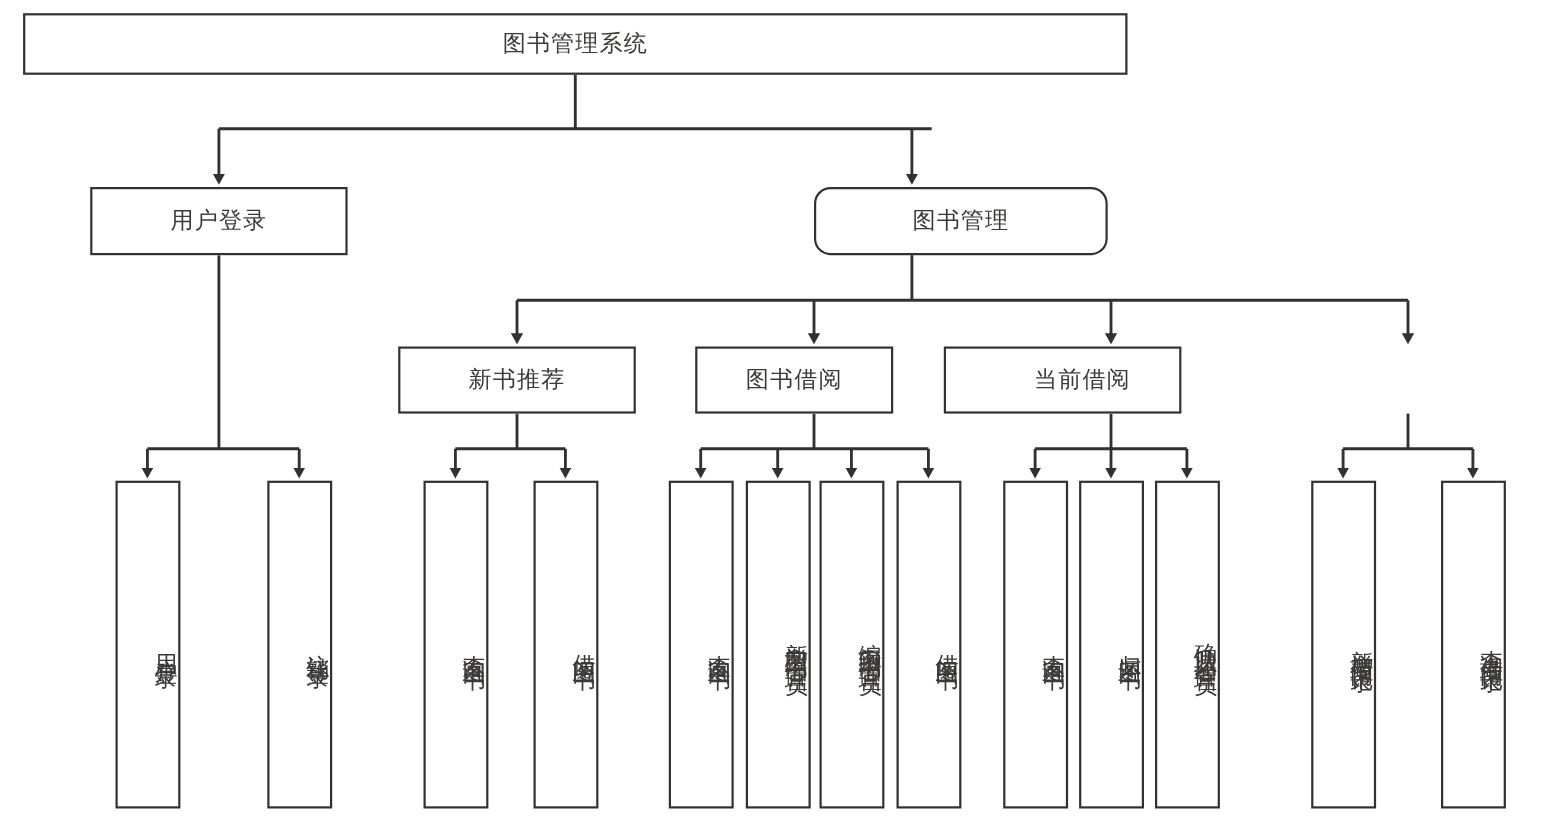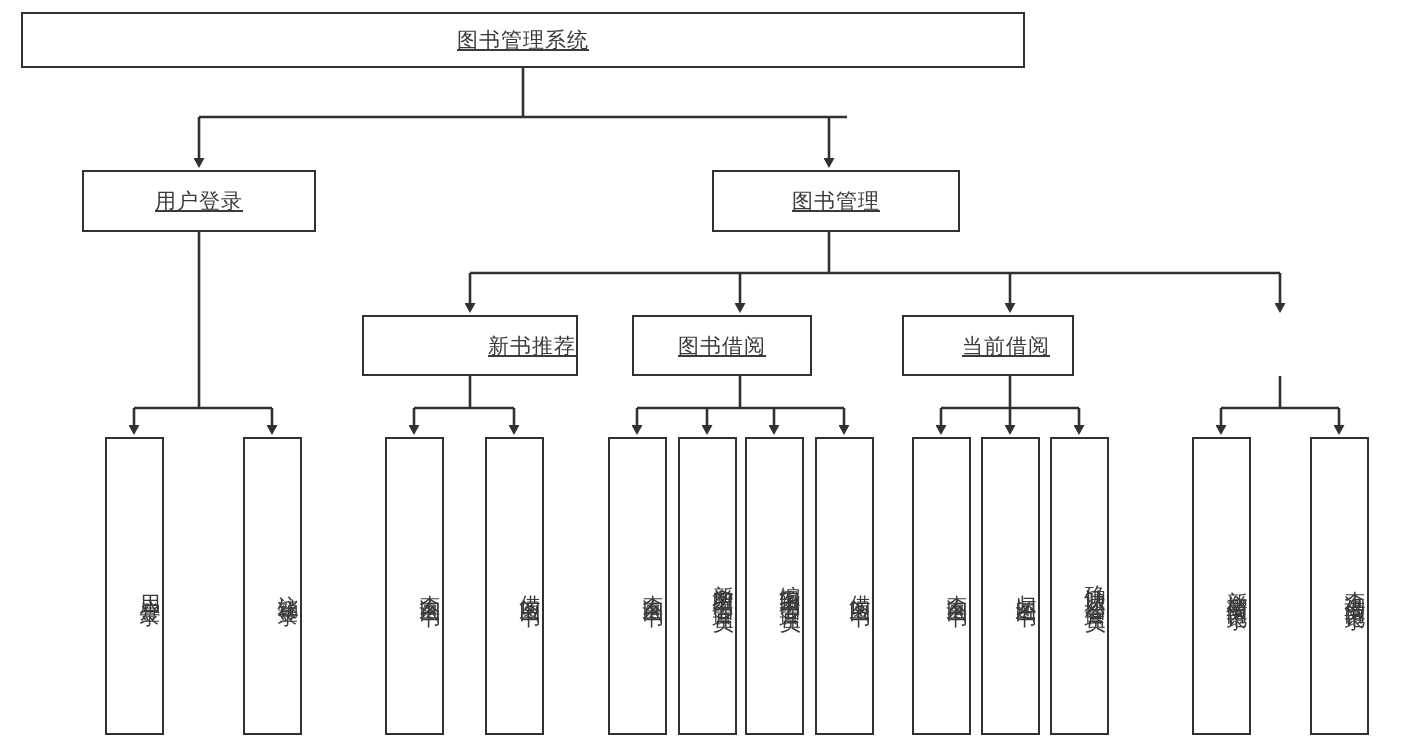--- a/index.html
+++ b/index.html
@@ -24,21 +24,20 @@
     background: #ffffff;
     display: flex;
     align-items: center;
     justify-content: center;
     color: #3b3a38;
   }
   .node.horiz {
     font-size: 21px;
     letter-spacing: 1px;
     line-height: 1.2;
-    text-decoration: underline;
   }
   .node.vert {
     writing-mode: vertical-rl;
     text-orientation: upright;
     font-size: 21px;
     letter-spacing: 4px;
     line-height: 1.1;
     padding: 4px 0;
     align-items: flex-start;
     justify-content: center;
@@ -121,31 +120,31 @@
     </g>
   </svg>
 
   <div class="node horiz" style="left:21px; top:12px; width:1004px; height:56px;">
     <span>图书管理系统</span>
   </div>
 
   <div class="node horiz" style="left:82px; top:170px; width:234px; height:62px;">
     <span>用户登录</span>
   </div>
-  <div class="node horiz" style="left:712px; top:170px; width:248px; height:62px;">
+  <div class="node horiz" style="left:740px; top:170px; width:267px; height:62px;border-radius:15px;">
     <span>图书管理</span>
   </div>
 
-  <div class="node horiz" style="left:362px; top:315px; width:216px; height:61px;justify-content:flex-end;">
+  <div class="node horiz" style="left:362px; top:315px; width:216px; height:61px;">
     <span>新书推荐</span>
   </div>
   <div class="node horiz" style="left:632px; top:315px; width:180px; height:61px;">
     <span>图书借阅</span>
   </div>
-  <div class="node horiz" style="left:902px; top:315px; width:172px; height:61px;padding-left:36px;">
+  <div class="node horiz" style="left:858px; top:315px; width:216px; height:61px;padding-left:36px;">
     <span>当前借阅</span>
   </div>
 
   <div class="node vert" style="left:105px; top:437px; width:59px; height:298px;">
     <span class="vtext">用户登录</span>
   </div>
   <div class="node vert" style="left:243px; top:437px; width:59px; height:298px;">
     <span class="vtext">注销登录</span>
   </div>
 

